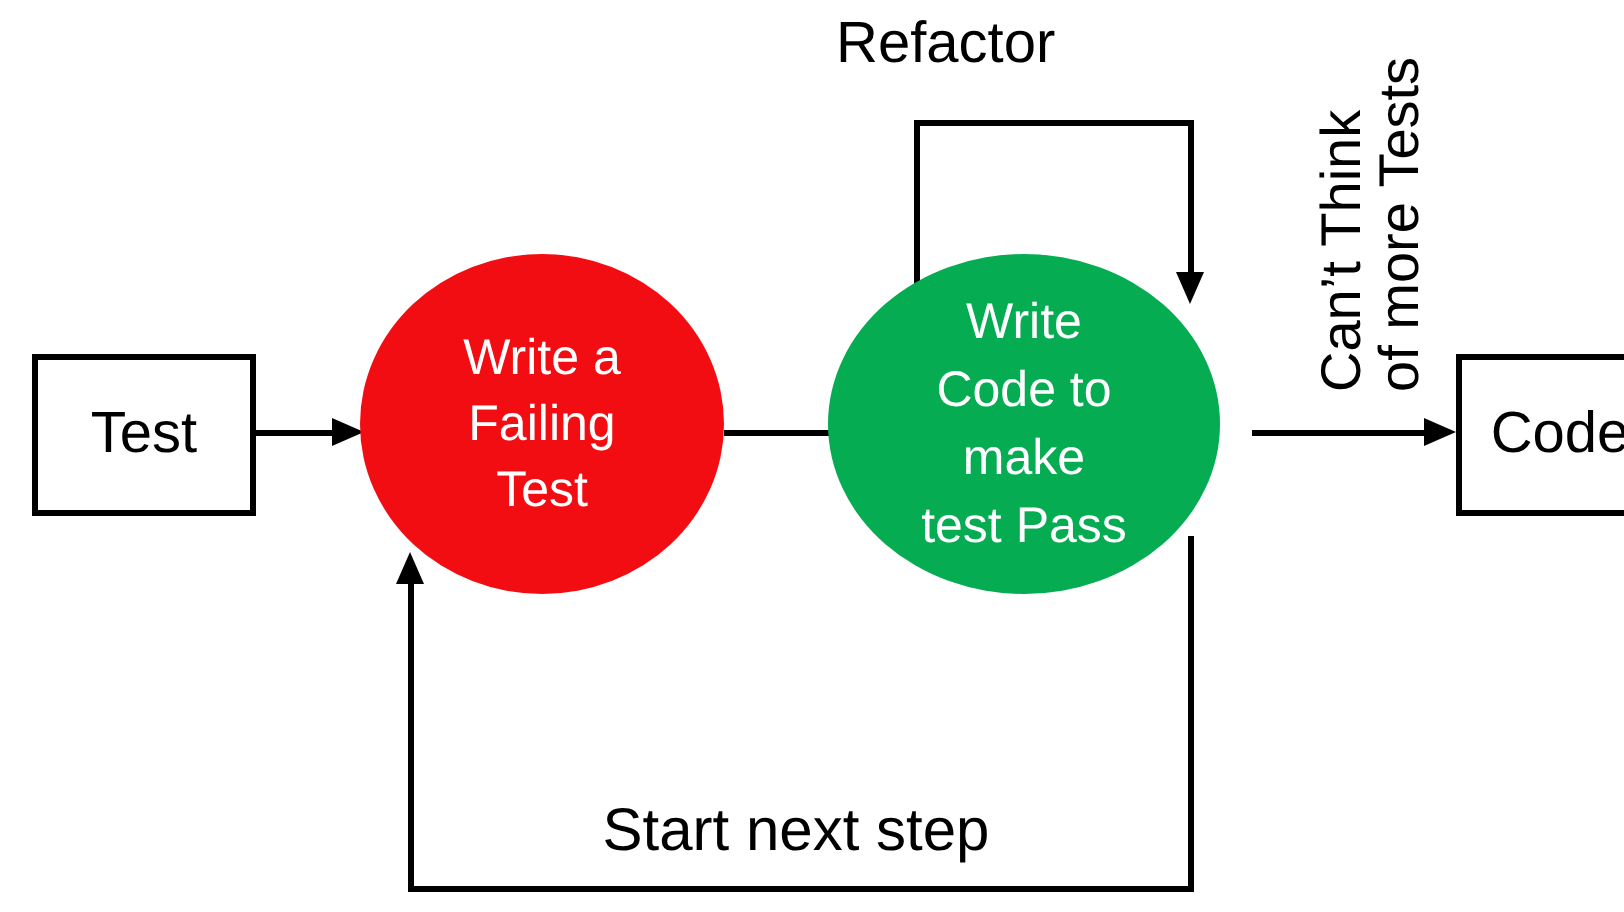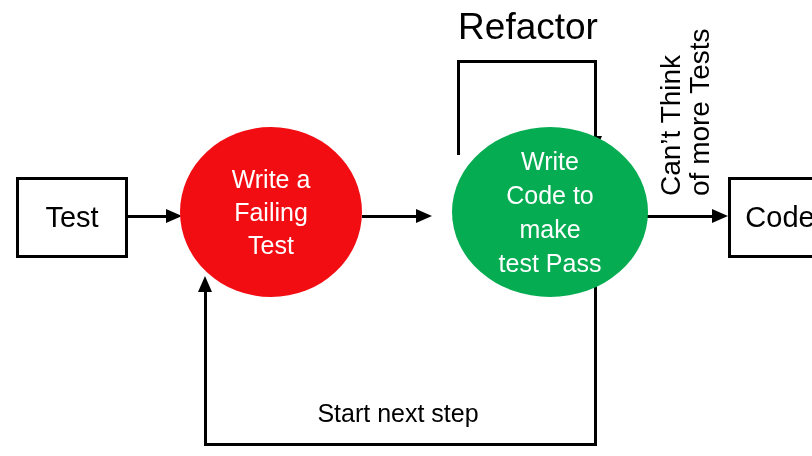--- a/index.html
+++ b/index.html
@@ -44,21 +44,21 @@
     align-items: center;
     justify-content: center;
     text-align: center;
     color: #fff;
     font-size: 25px;
     line-height: 34px;
     white-space: pre-line;
     z-index: 2;
   }
   #failing-test-node { left: 180px; width: 182px; line-height: 33px; }
-  #write-code-node   { left: 452px; width: 196px; align-items: center; }
+  #write-code-node   { left: 414px; width: 196px; align-items: center; }
 
   
   .hline, .vline { position: absolute; background: #000; z-index: 1; }
   .hline { height: 3px; }
   .vline { width: 3px; }
 
   
   .arrow-right {
     position: absolute; width: 0; height: 0; z-index: 1;
     border-left: 16px solid #000;
@@ -79,27 +79,27 @@
   }
 
   
   .edge-label {
     position: absolute;
     color: #000;
     z-index: 3;
   }
   #refactor-label {
     left: 418px; top: 6px; width: 220px;
-    text-align: center;
-    font-size: 37px;
+    text-align: left;
+    font-size: 29px;
   }
   #start-next-step-label {
     left: 278px; top: 399px; width: 240px;
     text-align: center;
-    font-size: 25px;
+    font-size: 30px;
   }
   #cant-think-label {
     left: 656px; top: 196px; width: 190px;
     transform: rotate(-90deg);
     transform-origin: 0 0;
     font-size: 28px;
     line-height: 29px;
     text-align: left;
     white-space: pre-line;
   }

